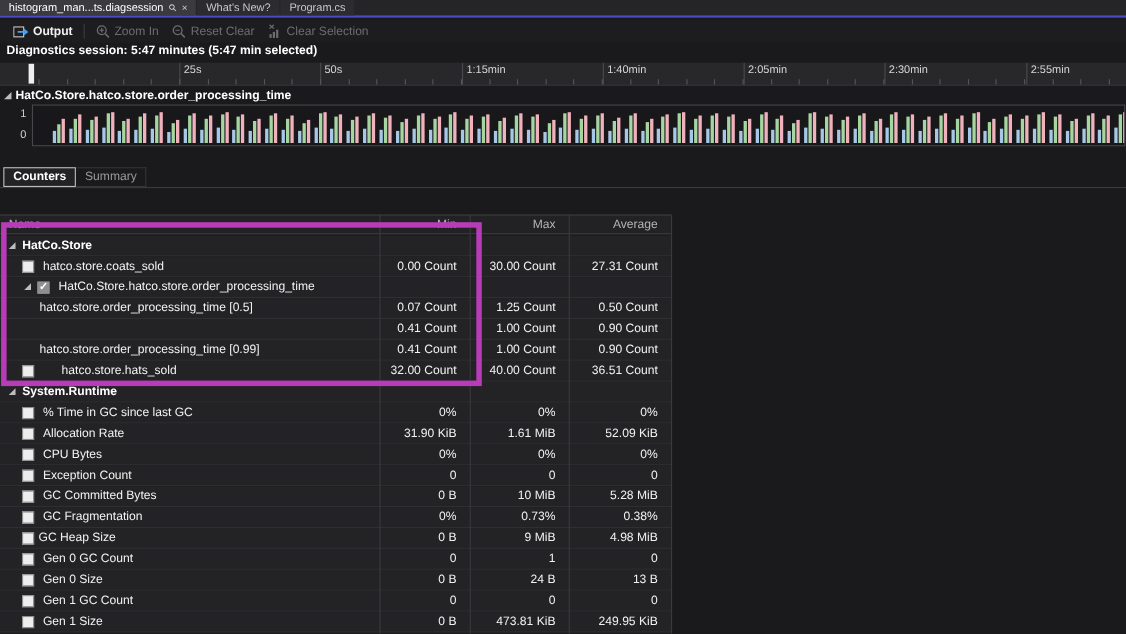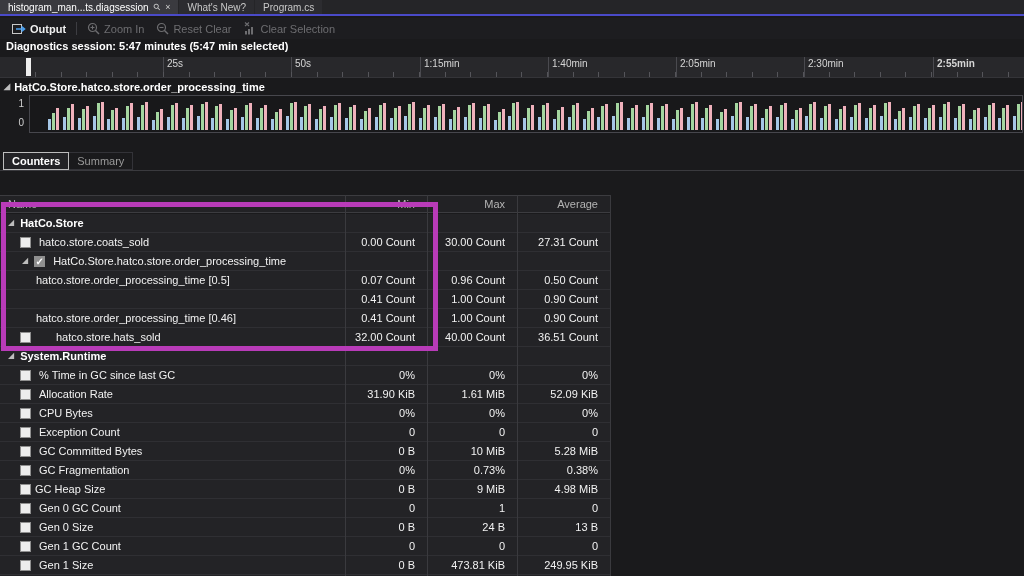--- a/index.html
+++ b/index.html
@@ -137,21 +137,21 @@
     <div class="major-label" style="left: 295px;">50s</div>
     <div class="major-line" style="left: 420px;"></div>
     <div class="major-label" style="left: 424px;">1:15min</div>
     <div class="major-line" style="left: 548px;"></div>
     <div class="major-label" style="left: 552px;">1:40min</div>
     <div class="major-line" style="left: 676px;"></div>
     <div class="major-label" style="left: 680px;">2:05min</div>
     <div class="major-line" style="left: 804px;"></div>
     <div class="major-label" style="left: 808px;">2:30min</div>
     <div class="major-line" style="left: 933px;"></div>
-    <div class="major-label" style="left: 937px; font-weight: bold;">2:55min</div>
+    <div class="major-label" style="left: 937px;">2:55min</div>
     <div class="minor-tick" style="left: 35px;"></div>
     <div class="minor-tick" style="left: 61px;"></div>
     <div class="minor-tick" style="left: 86px;"></div>
     <div class="minor-tick" style="left: 112px;"></div>
     <div class="minor-tick" style="left: 137px;"></div>
     <div class="minor-tick" style="left: 163px;"></div>
     <div class="minor-tick" style="left: 189px;"></div>
     <div class="minor-tick" style="left: 214px;"></div>
     <div class="minor-tick" style="left: 240px;"></div>
     <div class="minor-tick" style="left: 265px;"></div>
@@ -554,30 +554,30 @@
       <span class="vcell" style="left: 517px; width: 87px;">27.31 Count</span>
     </div>
     <div class="trow">
       <span class="twisty" style="margin-left: 22px;">◢</span>
       <span class="cb on" style="margin-left: 6px;">✓</span>
       <span class="rlabel" style="margin-left: 8px;">HatCo.Store.hatco.store.order_processing_time</span>
     </div>
     <div class="trow">
       <span class="rlabel" style="margin-left: 36px;">hatco.store.order_processing_time [0.5]</span>
       <span class="vcell" style="left: 345px; width: 76px;">0.07 Count</span>
-      <span class="vcell" style="left: 427px; width: 84px;">0.96 Count</span>
+      <span class="vcell" style="left: 427px; width: 84px;">1.25 Count</span>
       <span class="vcell" style="left: 517px; width: 87px;">0.50 Count</span>
     </div>
     <div class="trow">
       <span class="vcell" style="left: 345px; width: 76px;">0.41 Count</span>
       <span class="vcell" style="left: 427px; width: 84px;">1.00 Count</span>
       <span class="vcell" style="left: 517px; width: 87px;">0.90 Count</span>
     </div>
     <div class="trow">
-      <span class="rlabel" style="margin-left: 36px;">hatco.store.order_processing_time [0.46]</span>
+      <span class="rlabel" style="margin-left: 36px;">hatco.store.order_processing_time [0.99]</span>
       <span class="vcell" style="left: 345px; width: 76px;">0.41 Count</span>
       <span class="vcell" style="left: 427px; width: 84px;">1.00 Count</span>
       <span class="vcell" style="left: 517px; width: 87px;">0.90 Count</span>
     </div>
     <div class="trow">
       <span class="cb" style="margin-left: 20px;"></span>
       <span class="rlabel" style="margin-left: 25px;">hatco.store.hats_sold</span>
       <span class="vcell" style="left: 345px; width: 76px;">32.00 Count</span>
       <span class="vcell" style="left: 427px; width: 84px;">40.00 Count</span>
       <span class="vcell" style="left: 517px; width: 87px;">36.51 Count</span>

